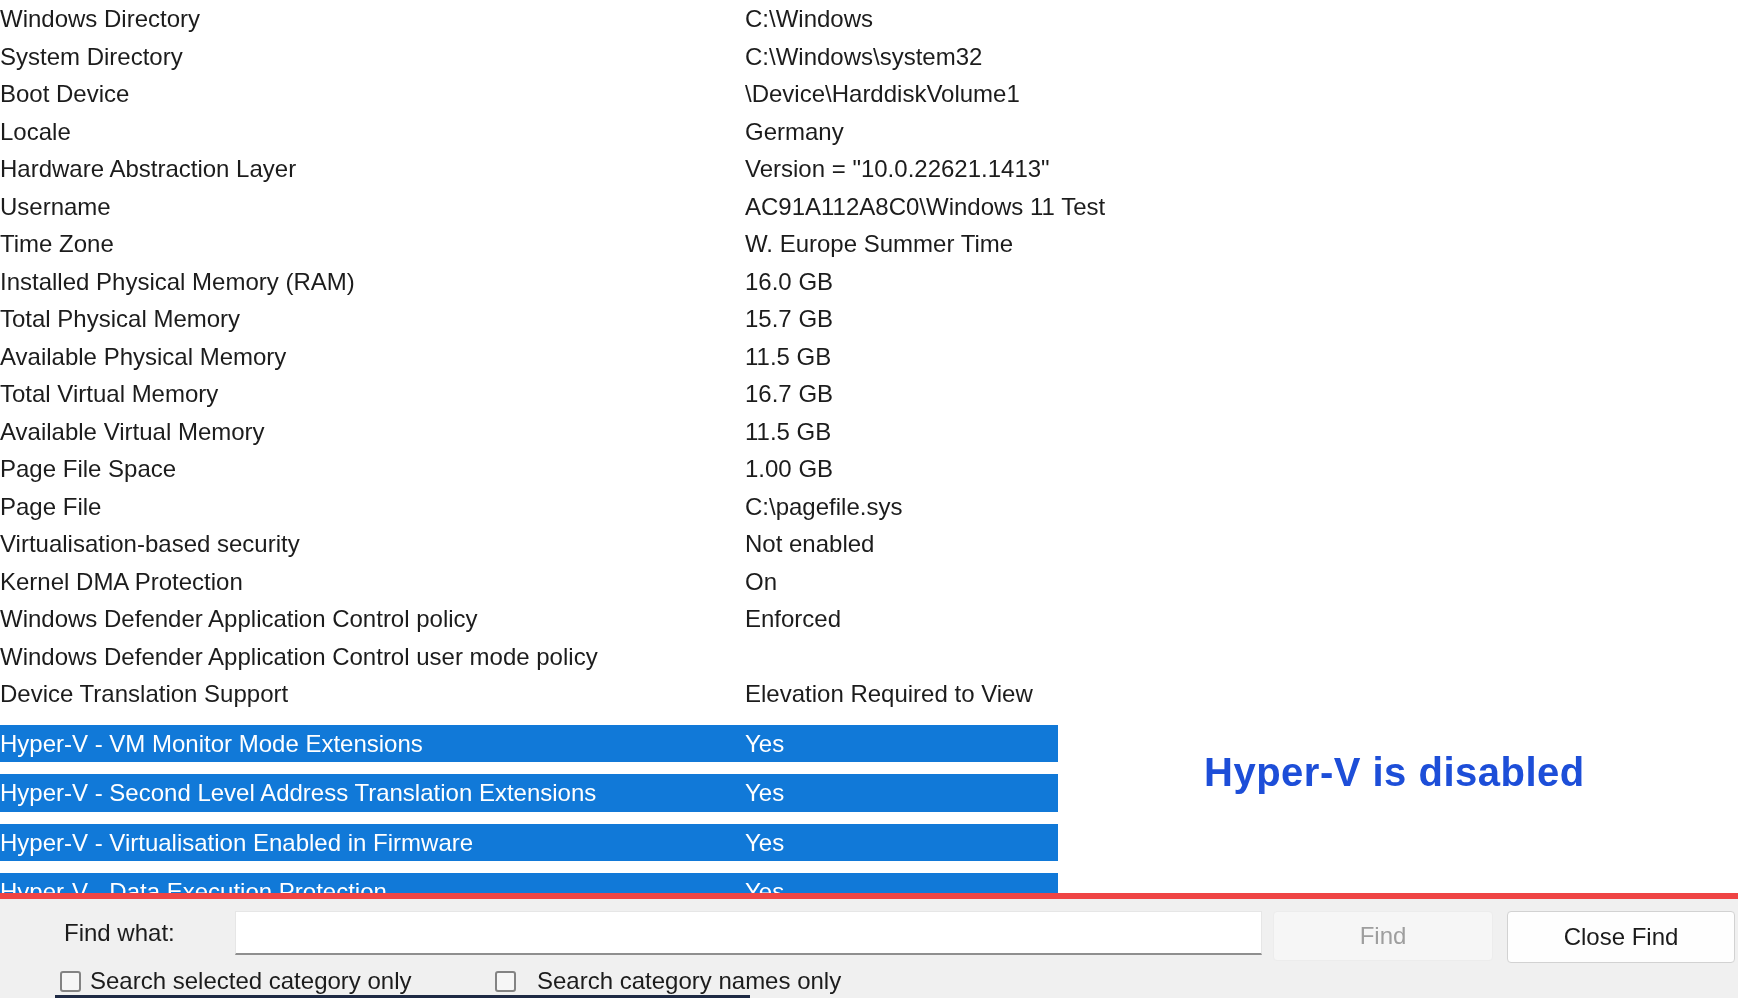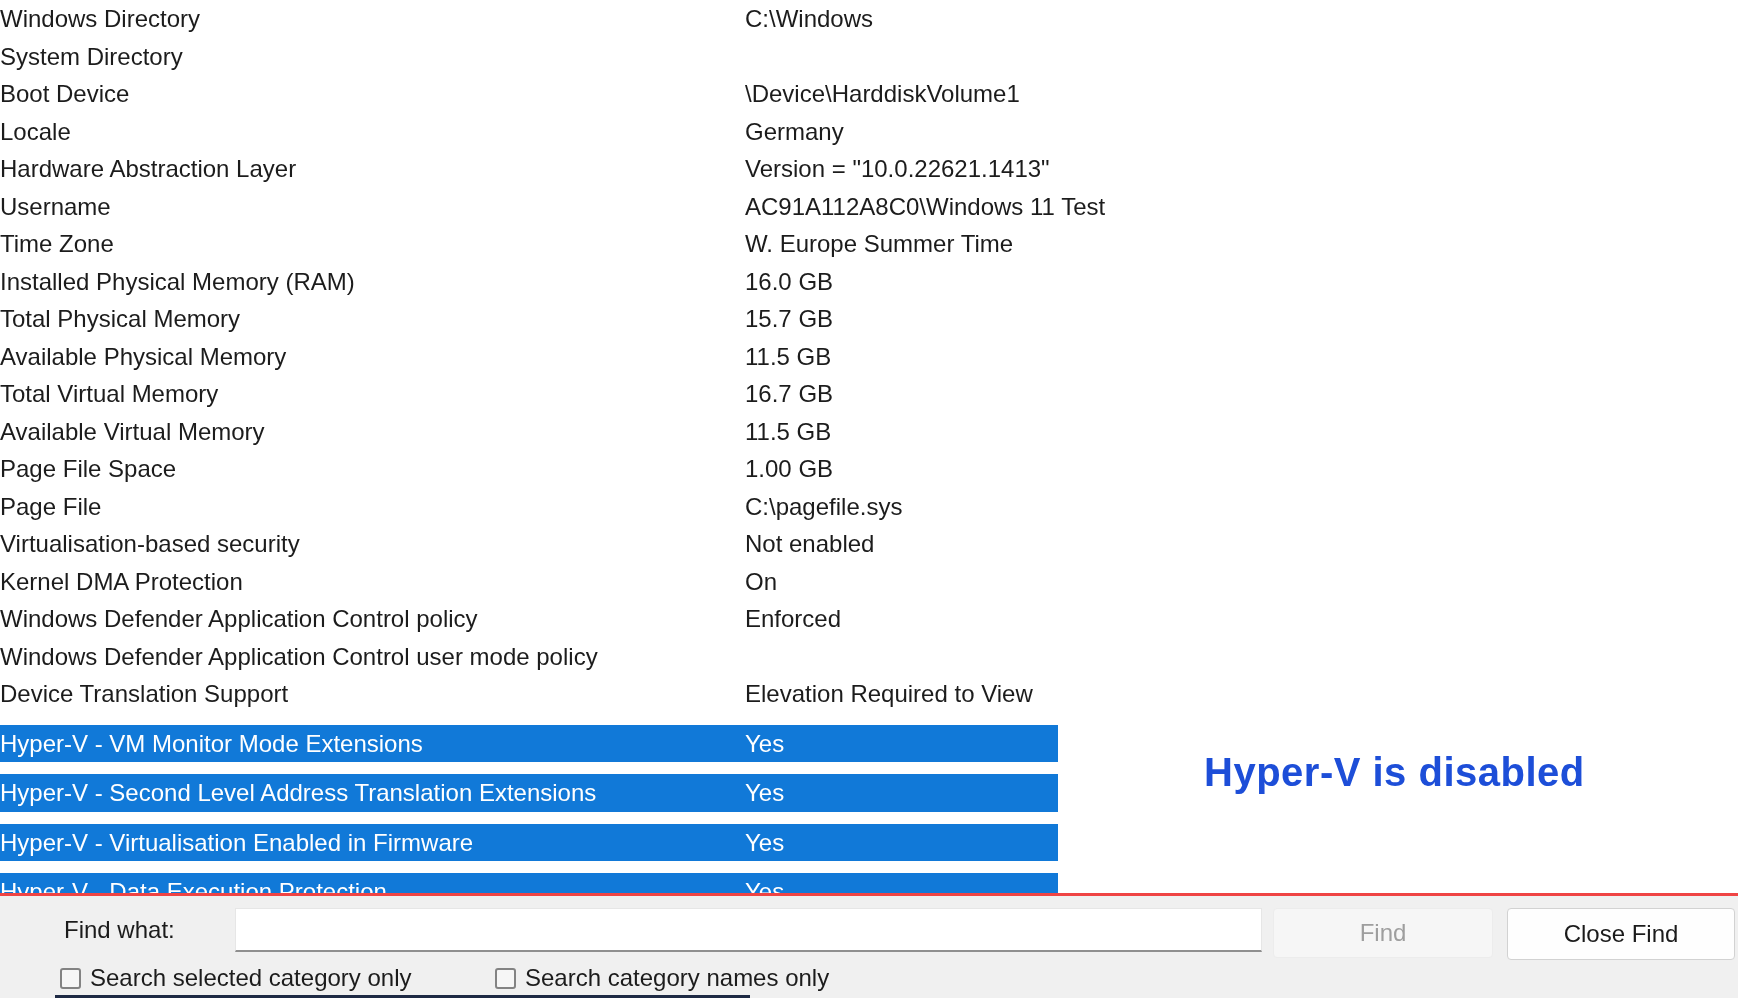--- a/index.html
+++ b/index.html
@@ -38,21 +38,21 @@
     color:#b5bb0b;
     white-space:nowrap;
   }
   
   .find-bar{
     position:absolute;
     left:0;bottom:0;
     width:1738px;height:105px;
     box-sizing:border-box;
     background:#f0f0f0;
-    border-top:3px solid #ef4444;
+    border-top:6px solid #ef4444;
   }
   .find-label{
     position:absolute;left:64px;top:12px;
     height:44px;line-height:44px;
     font-size:24px;color:#1c1c1c;
   }
   .find-input{
     position:absolute;left:235px;top:12px;
     width:1027px;height:44px;
     box-sizing:border-box;
@@ -86,21 +86,21 @@
     color:#1b1b1b;
   }
   .cb-group{
     position:absolute;top:70px;
     display:flex;align-items:center;
     height:24px;
     font-size:24px;color:#1c1c1c;
     white-space:nowrap;
   }
   .cb-group.first{left:60px;}
-  .cb-group.second{left:495px;}
+  .cb-group.second{left:495px;gap:12px;}
   .cb{
     width:21px;height:21px;
     box-sizing:border-box;
     border:2px solid #838383;
     border-radius:3px;
     background:#f6f6f6;
     margin-right:9px;
     flex:0 0 21px;
   }
   .taskbar-edge{
@@ -115,20 +115,21 @@
 
 <div class="screen">
 
   <div class="table">
       <div class="row">
       <span class="row-label">Windows Directory</span>
       <span class="row-value">C:\Windows</span>
     </div>
       <div class="row">
       <span class="row-label">System Directory</span>
+      <span class="row-value">C:\Windows\system32</span>
     </div>
       <div class="row">
       <span class="row-label">Boot Device</span>
       <span class="row-value">\Device\HarddiskVolume1</span>
     </div>
       <div class="row">
       <span class="row-label">Locale</span>
       <span class="row-value">Germany</span>
     </div>
       <div class="row">

